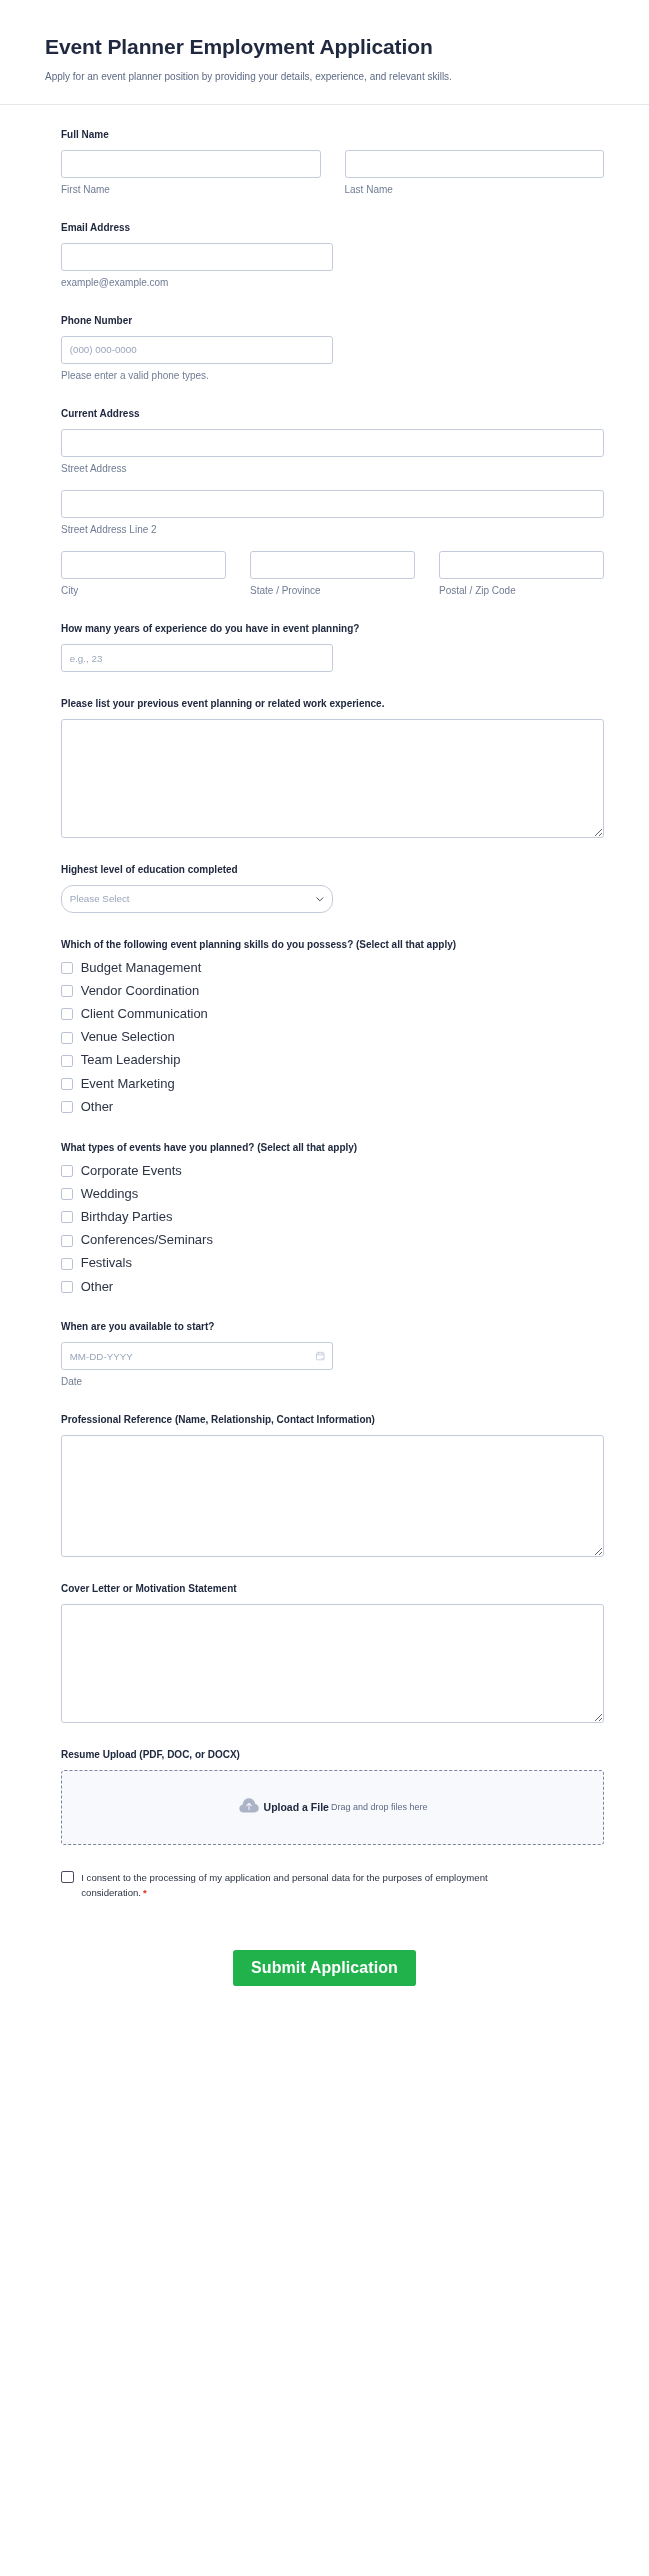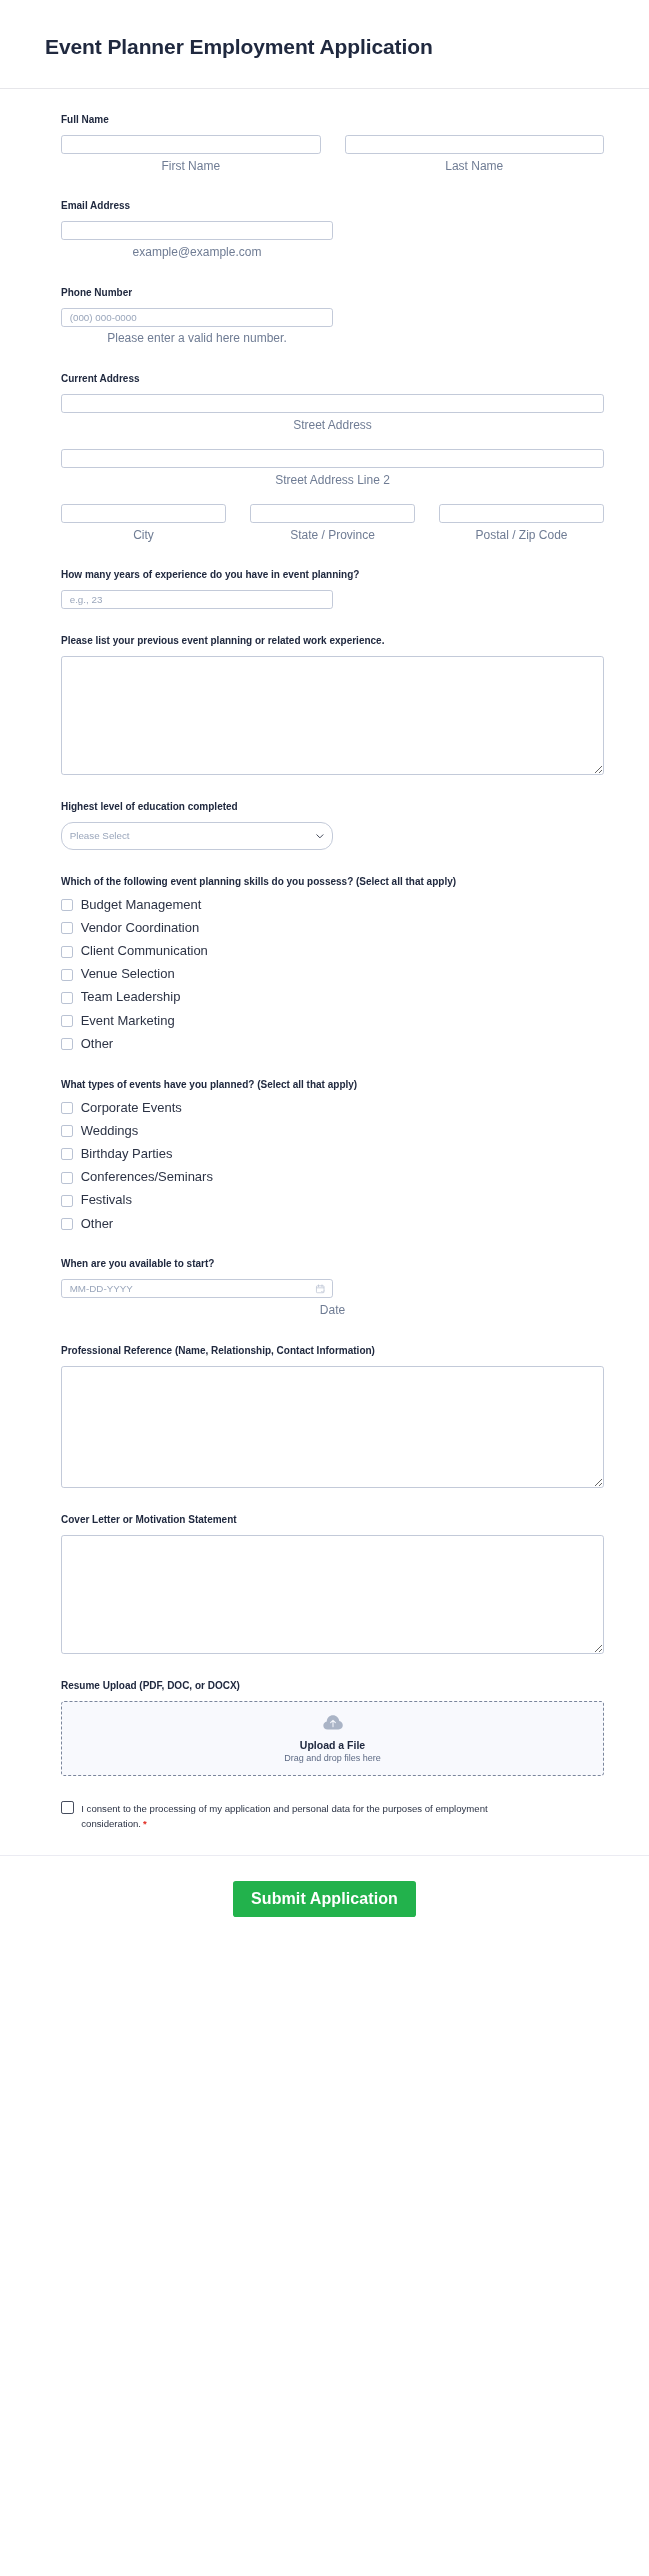--- a/index.html
+++ b/index.html
@@ -47,31 +47,30 @@
   .field-label {
     display: block;
     font-size: 10px;
     font-weight: bold;
     color: #20293f;
     margin-bottom: 8.4px;
     line-height: 1.35;
   }
   .sub-label {
     display: block;
-    font-size: 12px;
+    font-size: 10px;
     color: #6f7c94;
     margin-top: 4.9px;
     line-height: 1.3;
-    text-align: center;
   }
 
   .txt {
     display: block;
     width: 100%;
-    height: 19px;
+    height: 28px;
     border: 0.7px solid #c3cad9;
     border-radius: 2.8px;
     background: #fff;
     padding: 5.6px 7.7px;
     font-family: "Liberation Sans", sans-serif;
     font-size: 9.8px;
     color: #20293f;
     outline: none;
   }
   .txt::placeholder { color: #9aa6bb; }
@@ -167,21 +166,21 @@
   }
   .req-star { color: #e02b20; font-weight: bold; margin-left: 2.1px; }
 
   
   .upload-zone {
     border: 1.4px dashed #7b869c;
     border-radius: 3.5px;
     background: #f8f9fd;
     height: 75px;
     display: flex;
-    flex-direction: column;
+    flex-direction: row;
     align-items: center;
     justify-content: center;
     gap: 2.1px;
   }
   .up-cloud { margin-bottom: 3.5px; line-height: 0; }
   .up-title {
     font-size: 10.5px;
     font-weight: bold;
     color: #20293f;
   }
@@ -207,20 +206,21 @@
     letter-spacing: 0.1px;
   }
 </style>
 </head>
 <body>
 
 <div class="page">
 
   <div class="form-header">
     <h1 class="form-title">Event Planner Employment Application</h1>
+    <p class="form-subtitle">Apply for an event planner position by providing your details, experience, and relevant skills.</p>
   </div>
   <div class="header-rule"></div>
 
   <div class="form-body">
 
     <div class="field">
       <span class="field-label">Full Name</span>
       <div class="row">
         <div class="col">
           <input class="txt" type="text" placeholder="" style="">
@@ -238,21 +238,21 @@
       <div class="w-half">
         <input class="txt" type="text" placeholder="" style="">
         <span class="sub-label">example@example.com</span>
       </div>
     </div>
 
     <div class="field">
       <span class="field-label">Phone Number</span>
       <div class="w-half">
         <input class="txt" type="text" placeholder="(000) 000-0000" style="">
-        <span class="sub-label">Please enter a valid here number.</span>
+        <span class="sub-label">Please enter a valid phone types.</span>
       </div>
     </div>
 
     <div class="field">
       <span class="field-label">Current Address</span>
 
       <div style="margin-bottom:15.4px;">
         <input class="txt" type="text" placeholder="" style="">
         <span class="sub-label">Street Address</span>
       </div>

